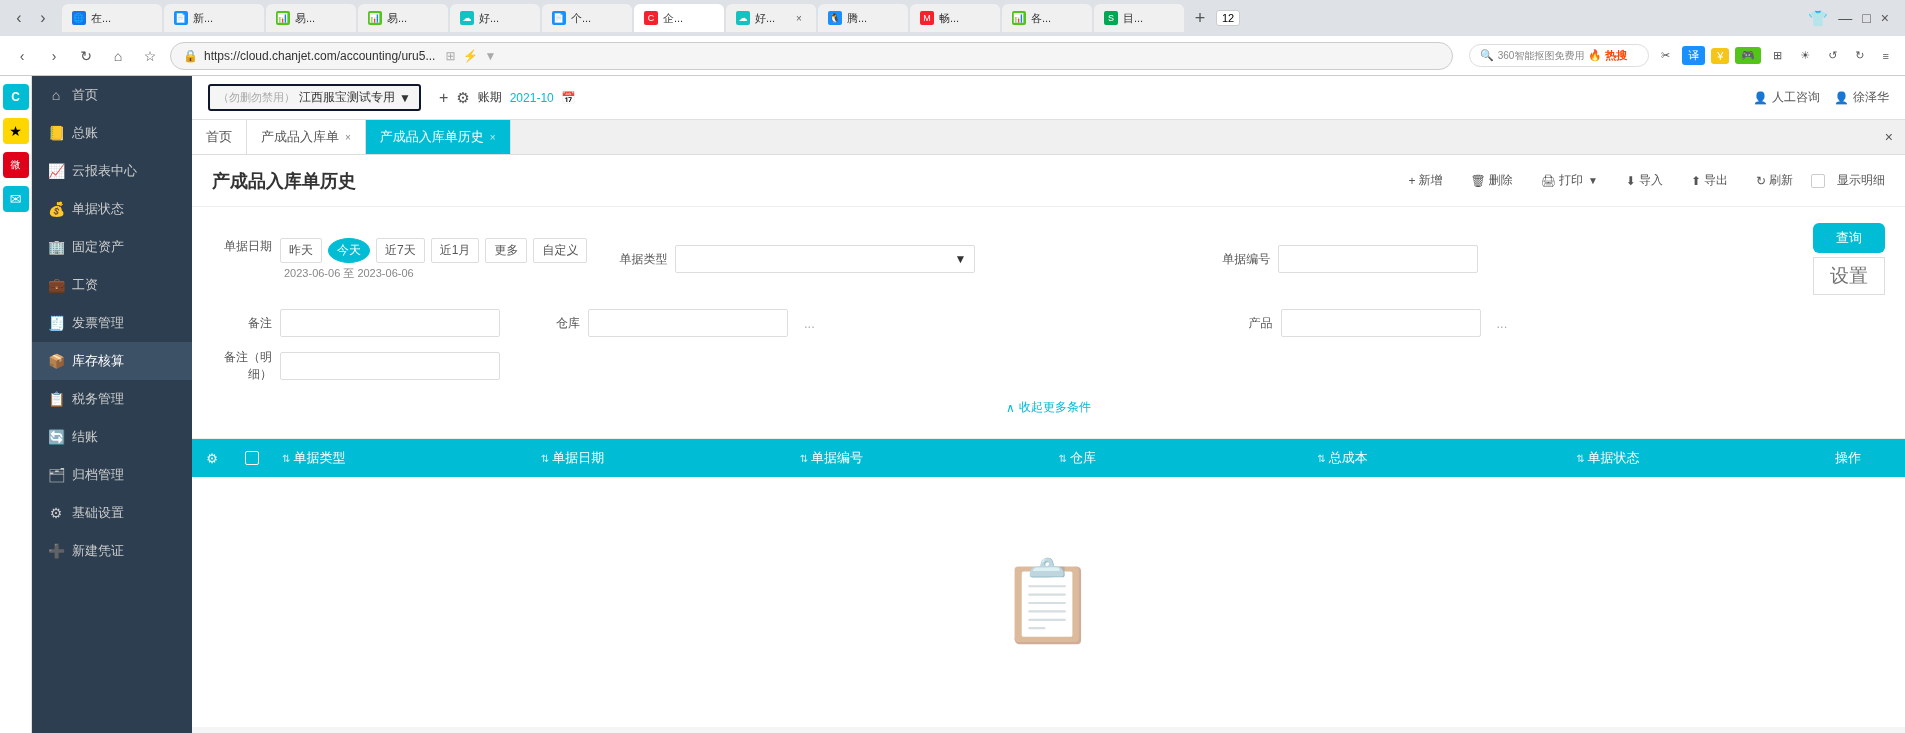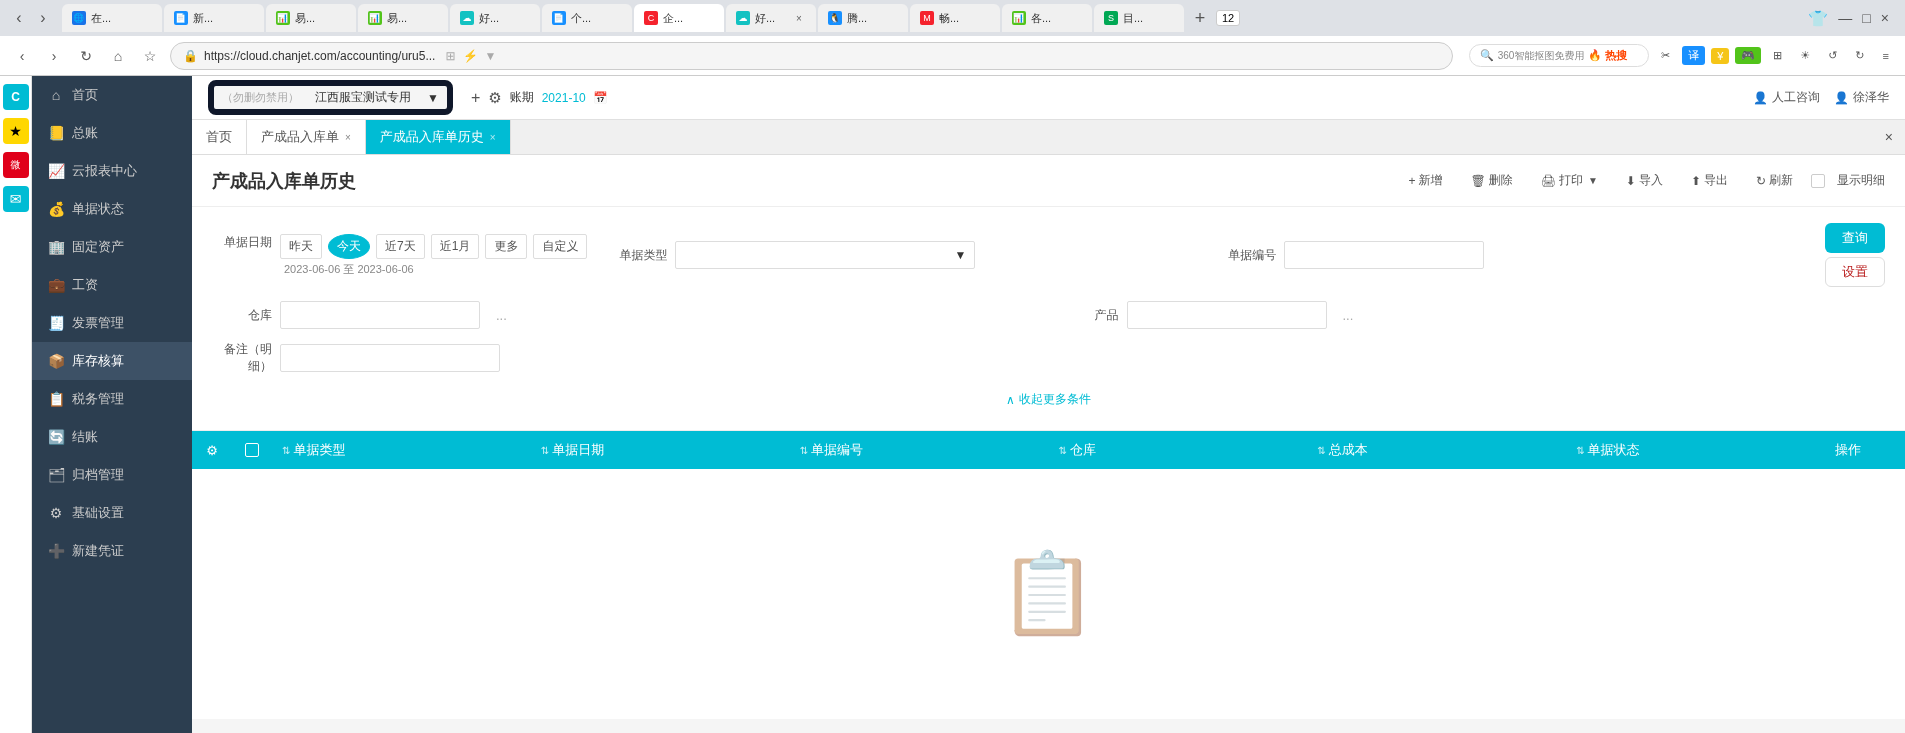--- a/index.html
+++ b/index.html
@@ -38,21 +38,21 @@
     .app-logo { display: flex; align-items: center; justify-content: center; padding: 12px 8px; background: #1a252f; gap: 6px; }
     .nav-item { display: flex; align-items: center; padding: 10px 16px; color: #ccc; cursor: pointer; gap: 8px; font-size: 13px; }
     .nav-item.active { background: #3d5166; color: #fff; }
     .nav-icon { font-size: 14px; width: 16px; text-align: center; }
 
     
     .content-area { flex: 1; display: flex; flex-direction: column; background: #f5f5f5; overflow: hidden; }
 
     
     .top-bar { display: flex; align-items: center; background: #fff; padding: 0 16px; height: 44px; border-bottom: 1px solid #e0e0e0; gap: 10px; flex-shrink: 0; }
-    .company-selector { display: flex; align-items: center; background: #f5f5f5; border: 6px solid #0f172a; border-radius: 8px; padding: 3px 8px; gap: 16px; cursor: pointer; font-size: 12px; color: #333; }
+    .company-selector { display: flex; align-items: center; background: #f5f5f5; border: 2px solid #0f172a; border-radius: 3px; padding: 3px 8px; gap: 4px; cursor: pointer; font-size: 12px; color: #333; }
     .period-selector { display: flex; align-items: center; gap: 4px; font-size: 12px; color: #333; }
     .top-bar-right { margin-left: auto; display: flex; align-items: center; gap: 12px; }
     .user-service { display: flex; align-items: center; gap: 4px; font-size: 12px; color: #555; cursor: pointer; }
     .page-tab { padding: 8px 14px; font-size: 13px; color: #555; cursor: pointer; border-right: 1px solid #ddd; display: flex; align-items: center; gap: 4px; }
     .page-tab.active { background: #00bcd4; color: #fff; }
     .page-tab-close { font-size: 10px; margin-left: 2px; opacity: 0.7; }
     .page-header { display: flex; align-items: center; padding: 12px 20px; background: #fff; border-bottom: 1px solid #eee; }
     .page-title { font-size: 18px; font-weight: bold; color: #333; flex: 1; }
     .action-bar { display: flex; align-items: center; gap: 8px; }
     .action-btn { display: flex; align-items: center; gap: 3px; padding: 5px 10px; font-size: 12px; color: #555; cursor: pointer; border: none; background: transparent; }
@@ -84,21 +84,21 @@
     .th-number { flex: 1; min-width: 130px; }
     .th-warehouse { flex: 1; min-width: 100px; }
     .th-cost { flex: 1; min-width: 100px; }
     .th-status { flex: 1; min-width: 100px; }
     .th-action { width: 80px; flex-shrink: 0; margin-left: auto; }
 
     .empty-area { display: flex; justify-content: center; align-items: center; height: 250px; }
 
     
     .query-btn { background: #00bcd4; color: #fff; border: none; padding: 6px 16px; border-radius: 6px; cursor: pointer; font-size: 13px; }
-    .settings-btn { background: #fff; color: #b91c1c; border: 1px solid #ddd; padding: 5px 16px; border-radius: 6px; cursor: pointer; font-size: 13px; }
+    .settings-btn { background: #fff; color: #737373; border: 1px solid #ddd; padding: 5px 16px; border-radius: 0; cursor: pointer; font-size: 19px; }
     .query-settings { display: flex; flex-direction: column; gap: 4px; }
 
     .checkbox { width: 14px; height: 14px; border: 1px solid #ccc; border-radius: 2px; background: #fff; display: inline-block; }
 
     .filter-row2 { display: flex; align-items: center; gap: 20px; }
   </style>
 </head>
 <body>
 
 <div class="browser-frame">
@@ -397,20 +397,24 @@
           </div>
 
           <div class="query-settings">
             <button class="query-btn">查询</button>
             <button class="settings-btn">设置</button>
           </div>
         </div>
 
         <div class="filter-row2">
 
+          <div style="display:flex;align-items:center;gap:8px;">
+            <span class="filter-label">备注</span>
+            <input class="filter-input" style="width: 220px;">
+          </div>
 
           <div style="display:flex;align-items:center;gap:8px;flex:1;">
             <span class="filter-label">仓库</span>
             <input class="filter-input" style="flex: 1 1 0%; max-width: 200px;">
             <span class="filter-dots">...</span>
           </div>
 
           <div style="display:flex;align-items:center;gap:8px;flex:1;">
             <span class="filter-label">产品</span>
             <input class="filter-input" style="flex: 1 1 0%; max-width: 200px;">

